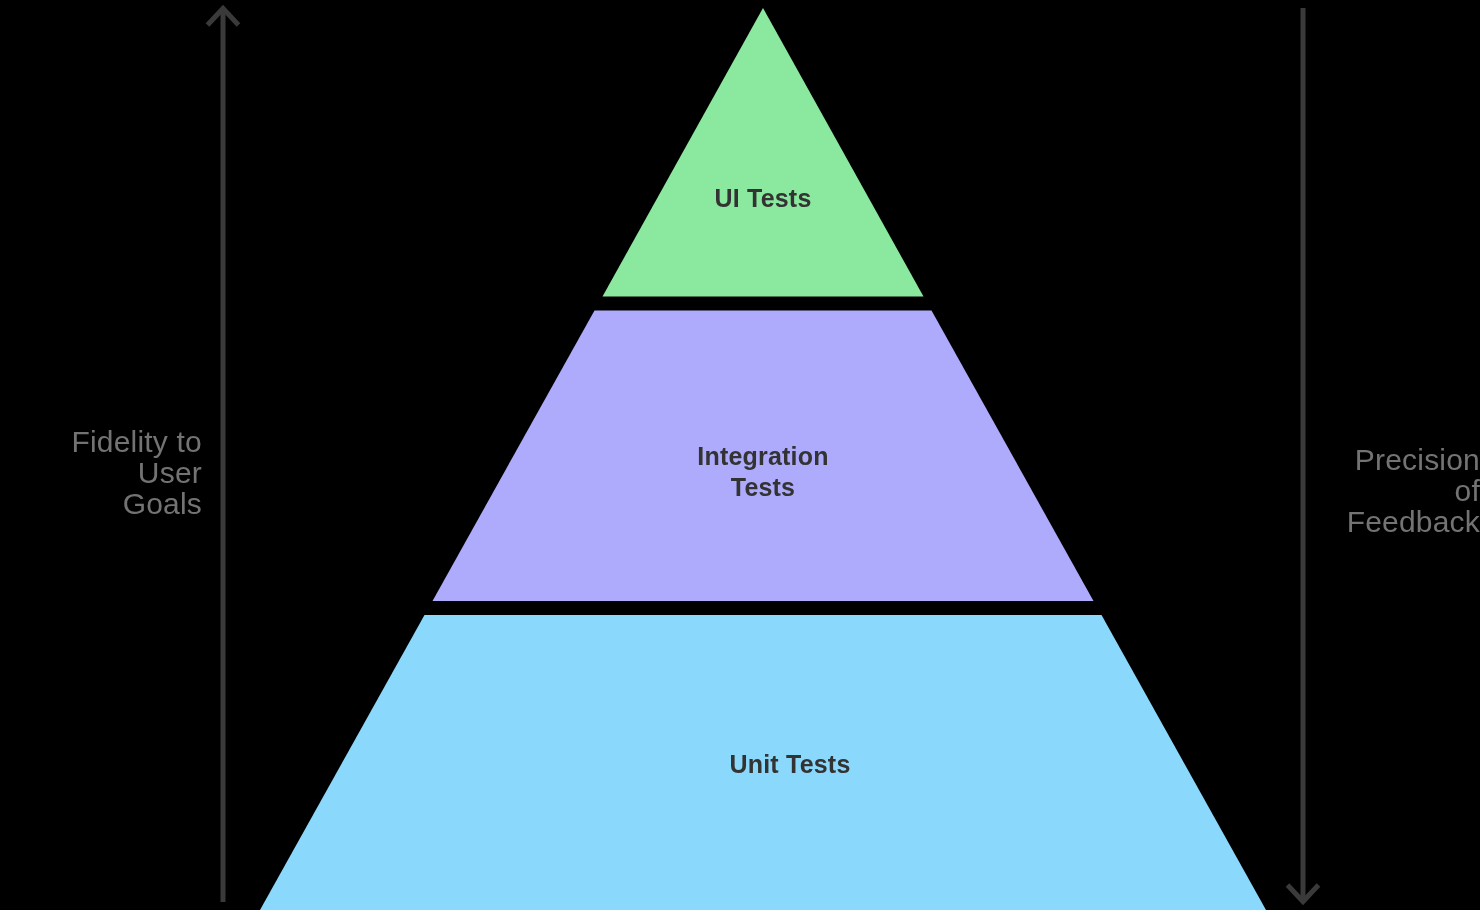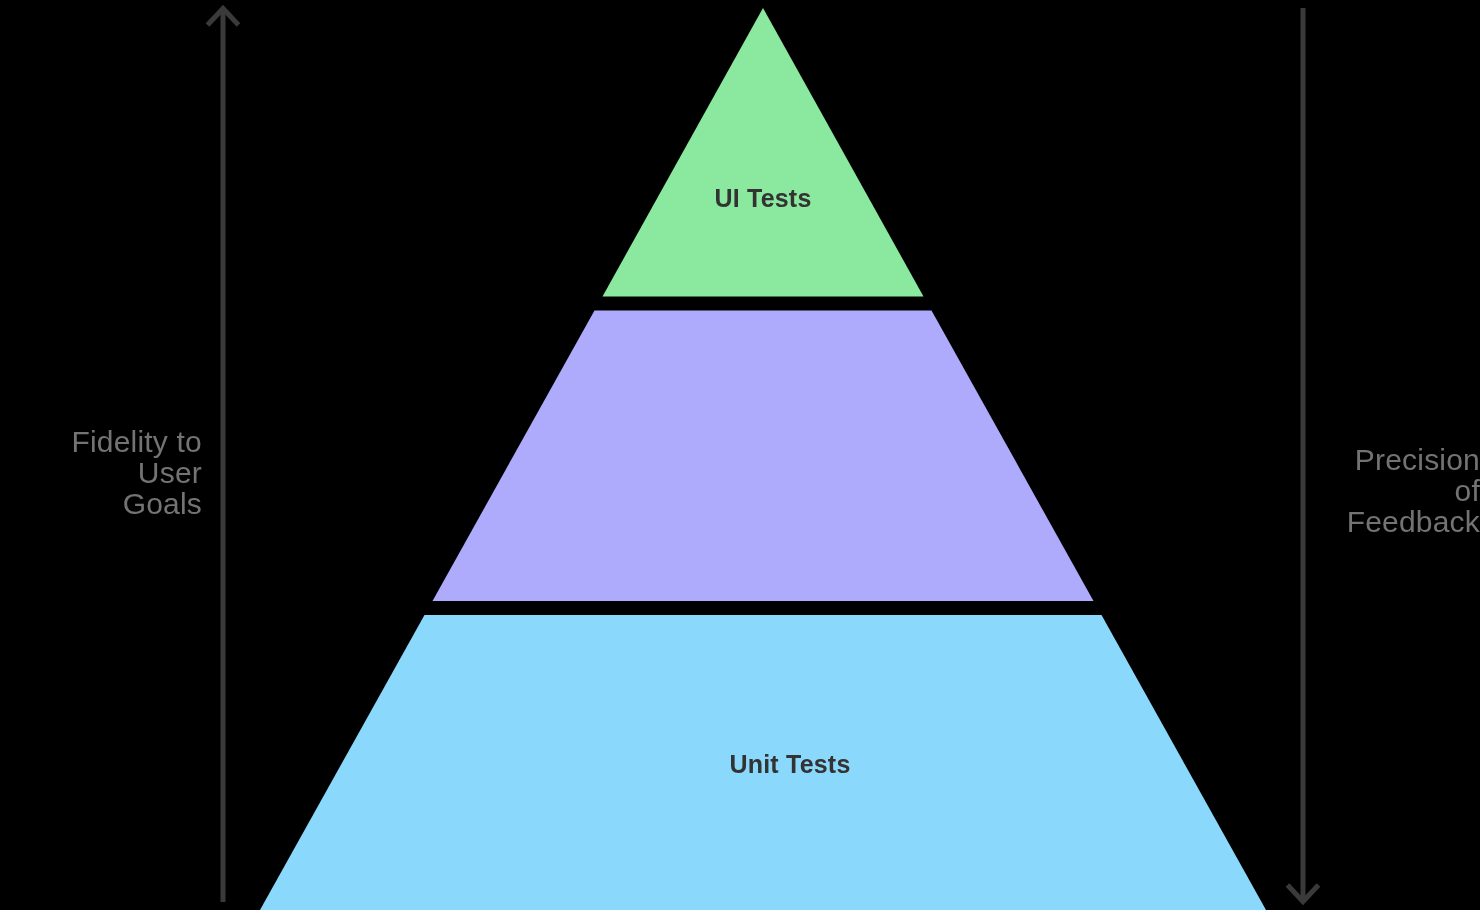--- a/index.html
+++ b/index.html
@@ -72,20 +72,22 @@
     </g>
 
     <g fill="none" stroke-width="5" stroke-linecap="butt" stroke-linejoin="miter">
       <line x1="1303" y1="8" x2="1303" y2="898" stroke="#3a3a3a"></line>
       <path d="M 1287.5 885 L 1303 901.5 L 1318.5 885" stroke="#3a3a3a"></path>
     </g>
   </svg>
 
   <div class="tier-label" style="left:763px; top:198px;">UI Tests</div>
 
+  <div class="tier-label" style="left:763px; top:472px;">Integration
+Tests</div>
 
   <div class="tier-label" style="left:790px; top:764px;">Unit Tests</div>
 
   <div class="side-label left">Fidelity to User
 Goals</div>
 
   <div class="side-label right">Precision of
 Feedback</div>
 
 </div>

